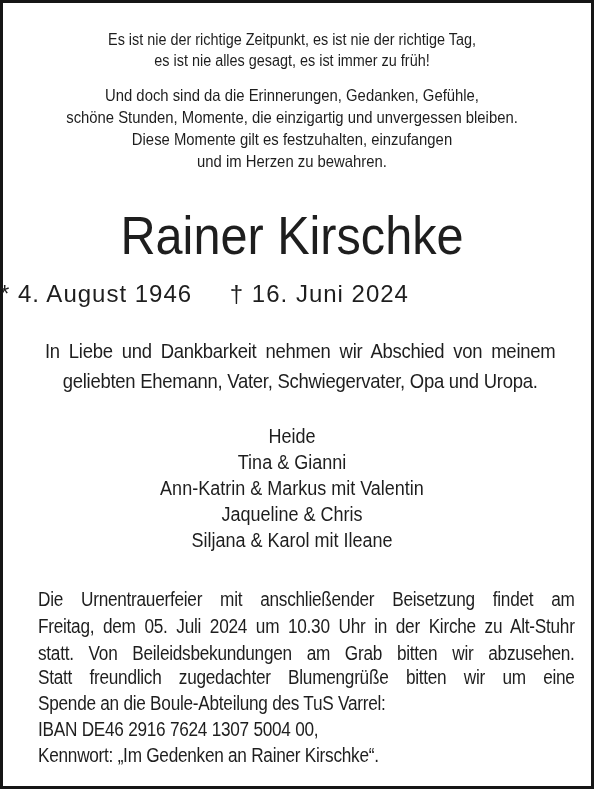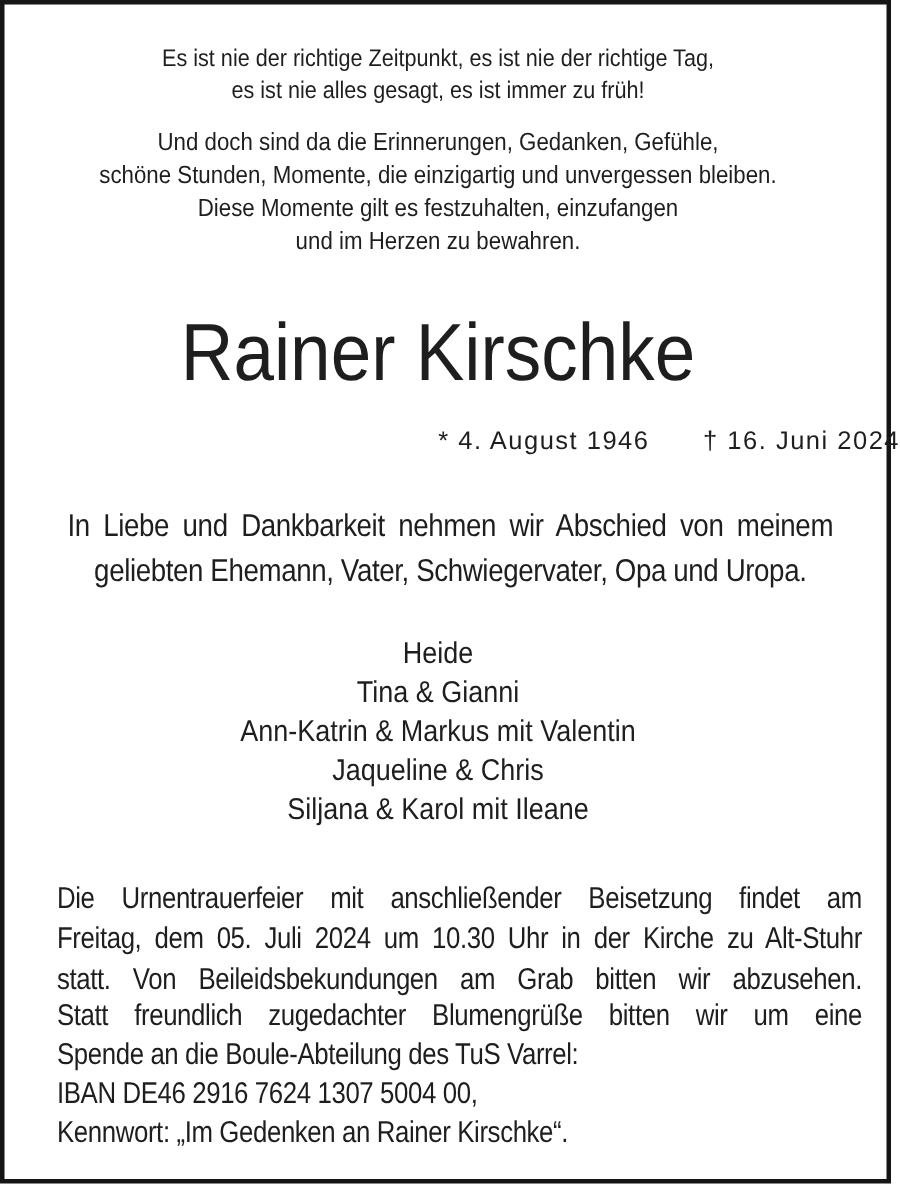--- a/index.html
+++ b/index.html
@@ -56,22 +56,22 @@
     text-align: justify;
     text-align-last: justify;
   }
   .ctr { text-align: center; }
 
   #stanza1 { top: 29px;  font-size: 16px;   line-height: 21px; }
   #stanza2 { top: 84px;  font-size: 16.5px; line-height: 22px; }
   #title   { top: 206px; font-size: 54px;   line-height: 58px; }
   #dates   {
     top: 281px; left: 0; width: 600px;
-    font-size: 17px; line-height: 26px;
-    text-align: right; letter-spacing: 1px; white-space: nowrap;
+    font-size: 24px; line-height: 26px;
+    text-align: left; letter-spacing: 1px; white-space: nowrap;
   }
   #dates .death { margin-left: 30px; }
   #farewell { top: 336px; font-size: 21px; line-height: 30px; }
   #mourners { top: 423px; font-size: 20px; line-height: 26px; }
   #funeral  { top: 586px; font-size: 20px; line-height: 27px; }
   #donation { top: 664px; font-size: 20px; line-height: 26px; }
 </style>
 </head>
 <body>
 

